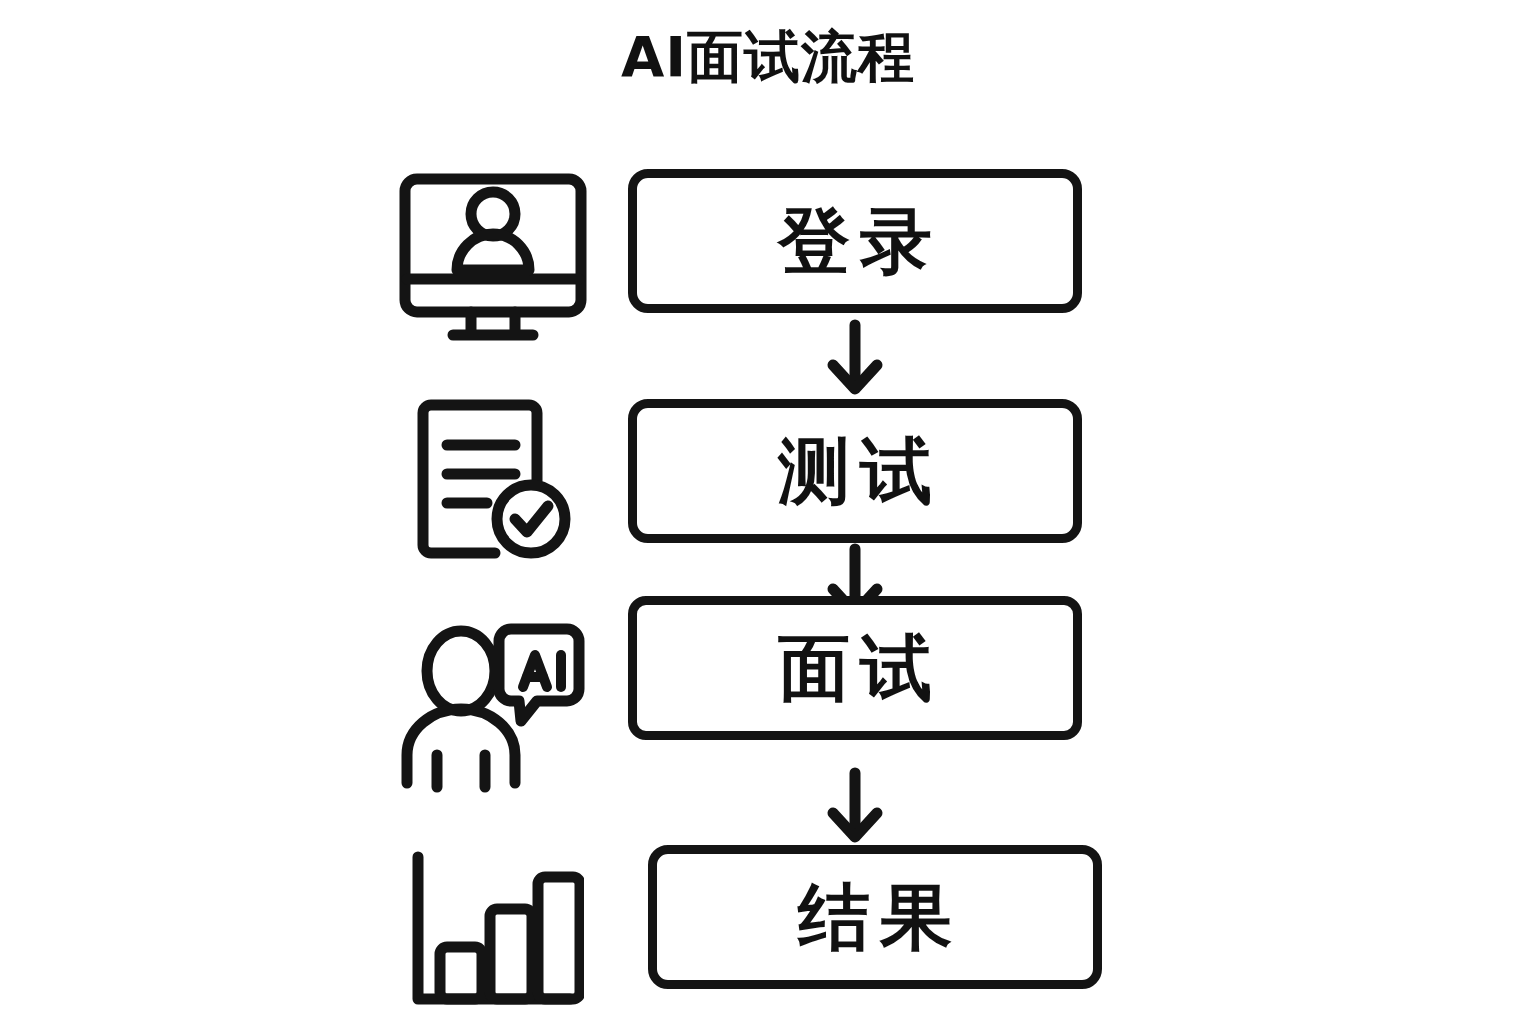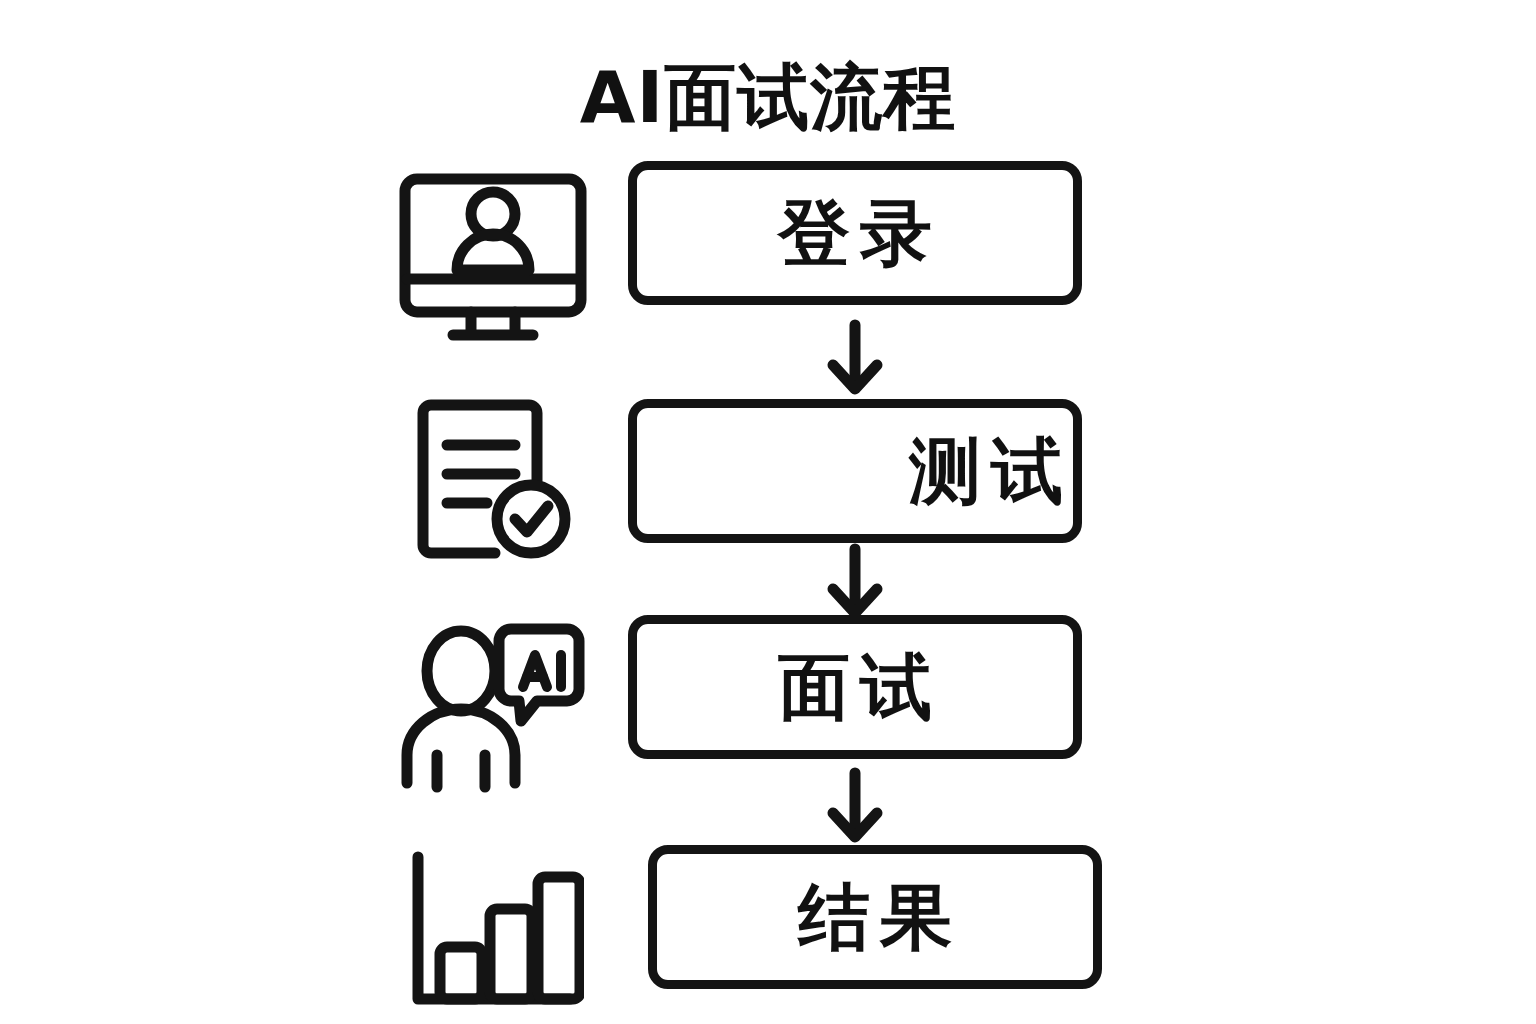--- a/index.html
+++ b/index.html
@@ -22,28 +22,27 @@
     height: 1024px;
   }
 
   
   .chart-title {
     position: absolute;
     left: 0;
     top: 26px;
     width: 1536px;
     text-align: center;
-    font-size: 72px;
+    font-size: 56px;
     line-height: 1.1;
     font-weight: 700;
     letter-spacing: 1px;
     color: #111111;
     font-family: "DejaVu Sans", "Liberation Sans", sans-serif;
     white-space: nowrap;
-    margin-top: 32px;
   }
 
   
   .icon-column {
     position: absolute;
     left: 388px;
     top: 160px;
     width: 210px;
     height: 845px;
   }
@@ -79,23 +78,23 @@
     width: 454px;
     height: 144px;
     box-sizing: border-box;
     border: 9px solid #141414;
     border-radius: 20px;
     background: #ffffff;
     display: flex;
     align-items: center;
     justify-content: center;
   }
-  .step-box.b1 { top: 1px;  }
-  .step-box.b2 { top: 239px; justify-content: flex-end; }
-  .step-box.b3 { top: 455px; }
+  .step-box.b1 { top: 9px;  }
+  .step-box.b2 { top: 239px; }
+  .step-box.b3 { top: 436px; border-radius: 18px; }
   .step-box.b4 { top: 685px; margin-left: 20px; }
 
   .step-label {
     font-size: 72px;
     font-weight: 700;
     letter-spacing: 10px;
     text-indent: 10px;
     color: #111111;
     font-family: "DejaVu Sans", "Liberation Sans", sans-serif;
     line-height: 1;

